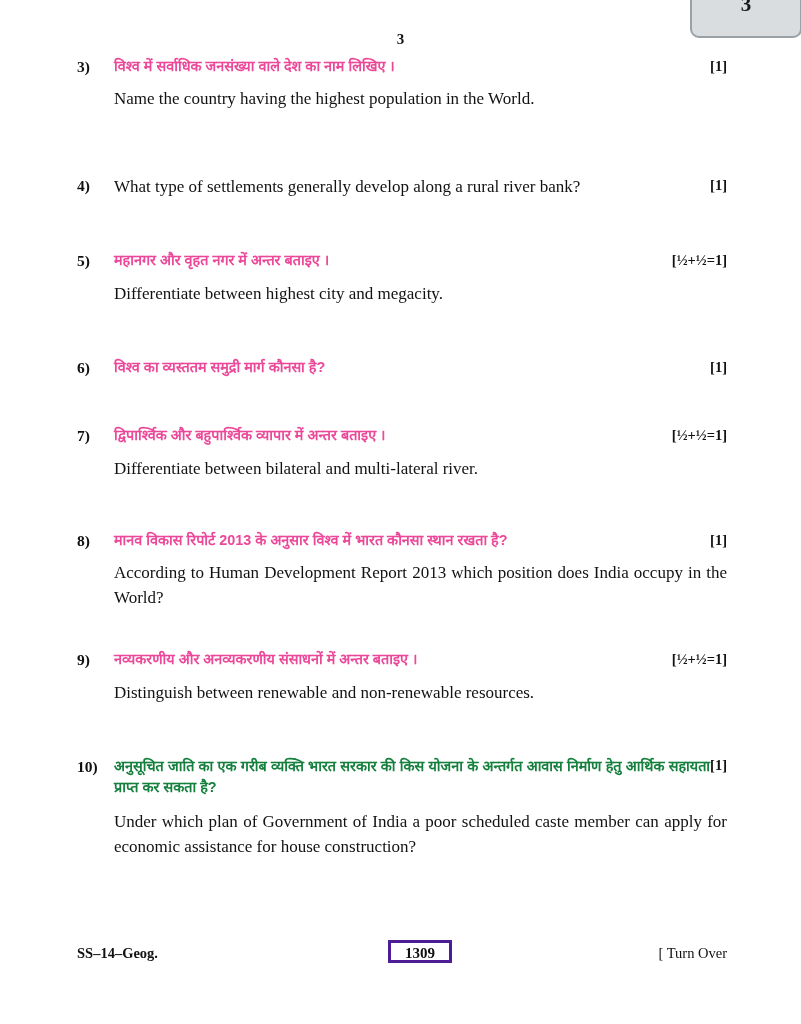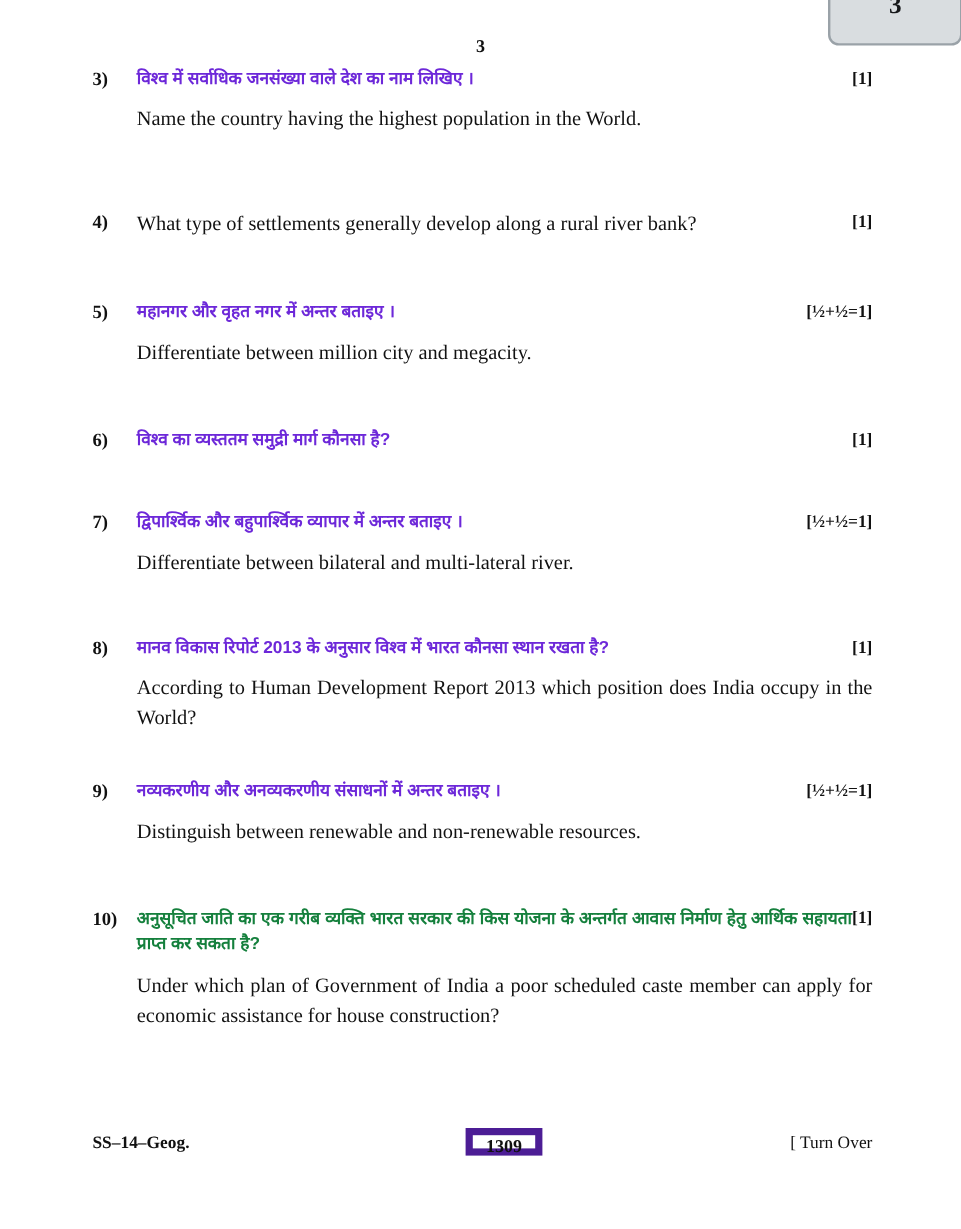--- a/index.html
+++ b/index.html
@@ -90,21 +90,21 @@
     line-height: 1.42;
     white-space: nowrap;
   }
 
   .q-hindi {
     display: inline;
     font-family: "Liberation Sans", "DejaVu Sans", sans-serif;
     font-size: 14.4px;
     font-weight: bold;
     line-height: 1.42;
-    color: #6d28d9;
+    color: #ec4899;
   }
 
   .q-hindi-block {
     display: block;
     font-family: "Liberation Sans", "DejaVu Sans", sans-serif;
     font-size: 14.4px;
     font-weight: bold;
     line-height: 1.5;
     color: #15803d;
     text-align: justify;
@@ -166,21 +166,21 @@
     font-size: 14.5px;
     font-weight: bold;
     font-family: "Liberation Serif", serif;
   }
   #footer-serial-box {
     position: absolute;
     left: 311px;
     top: -2px;
     width: 64px;
     height: 23px;
-    border: 6px solid #4c1d95;
+    border: 3px solid #4c1d95;
     box-sizing: border-box;
     text-align: center;
   }
   #footer-serial {
     font-size: 15px;
     font-weight: bold;
     line-height: 20px;
     font-family: "Liberation Serif", serif;
   }
   #footer-turnover {
@@ -224,21 +224,21 @@
       <div class="q-english single">What type of settlements generally develop along a rural river bank?</div>
     </div>
     <div class="spacer-4"></div>
 
     <div class="question">
       <div class="q-hindi-row">
         <span class="q-num">5)</span>
         <span class="q-hindi">महानगर और वृहत नगर में अन्तर बताइए ।</span>
         <span class="q-marks">[½+½=1]</span>
       </div>
-      <div class="q-english single">Differentiate between million city and megacity.</div>
+      <div class="q-english single">Differentiate between highest city and megacity.</div>
     </div>
     <div class="spacer-5"></div>
 
     <div class="question">
       <div class="q-hindi-row">
         <span class="q-num">6)</span>
         <span class="q-hindi">विश्व का व्यस्ततम समुद्री मार्ग कौनसा है?</span>
         <span class="q-marks">[1]</span>
       </div>
     </div>

